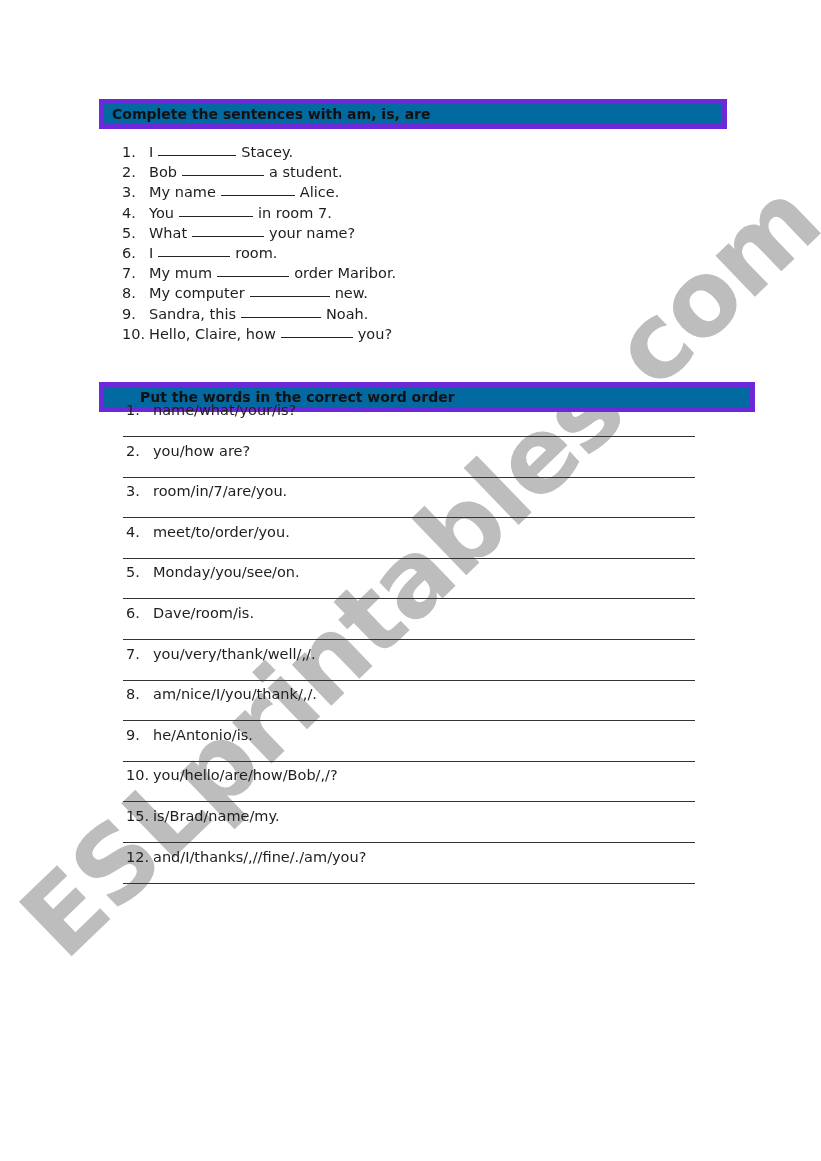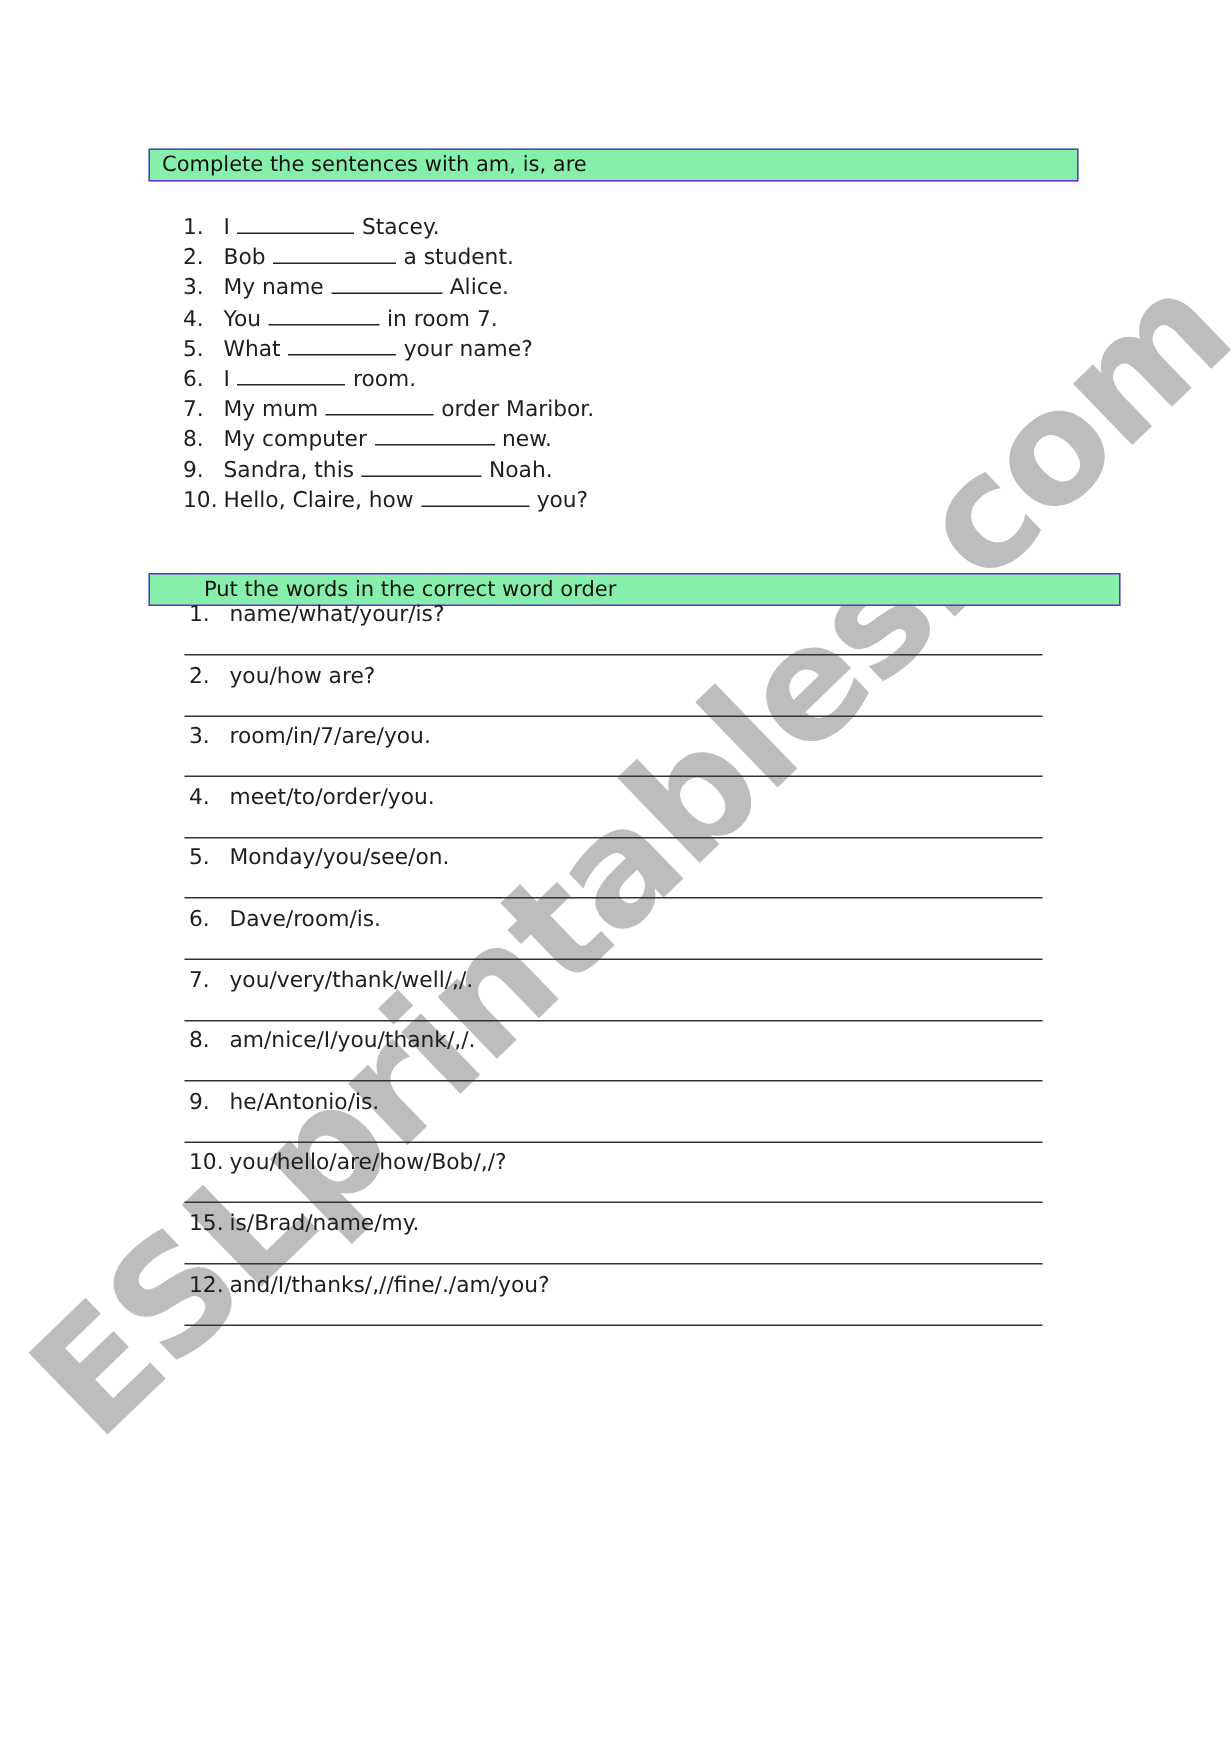--- a/index.html
+++ b/index.html
@@ -19,23 +19,23 @@
       letter-spacing: -2px;
       color: #bdbdbd;
       white-space: nowrap;
       z-index: 0;
       pointer-events: none;
     }
     .content { position: absolute; left: 0; top: 0; width: 821px; height: 1161px; z-index: 1; }
     .section-header {
       position: absolute;
       left: 99px; width: 610px; height: 20px;
-      background: #86efac;
-      border: 1px solid #6d28d9;
-      font-weight: normal;
+      background: #0369a1;
+      border: 5px solid #6d28d9;
+      font-weight: bold;
       font-size: 14px;
       line-height: 20px;
       padding-left: 8px;
       box-sizing: content-box;
       color: #111;
     }
     .fill-list { position: absolute; left: 122px; top: 142px; margin: 0; padding: 0; list-style: none; }
     .fill-item {
       height: 20.2px; line-height: 20.2px; font-size: 14.5px; white-space: nowrap;
       display: flex;

